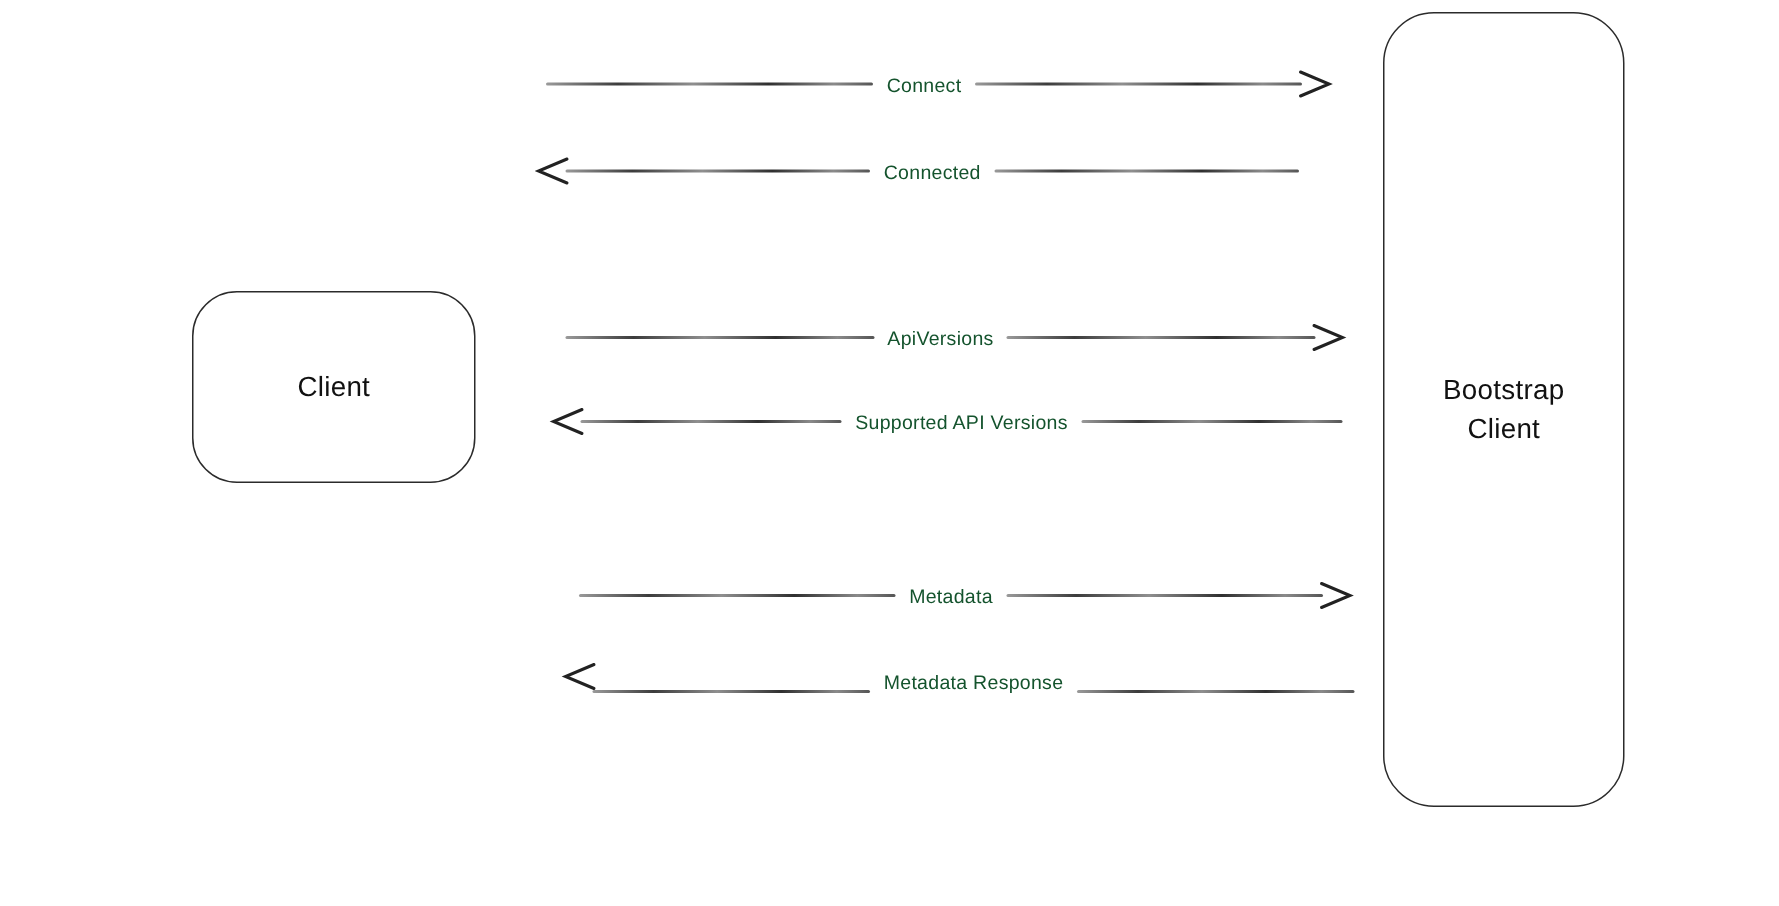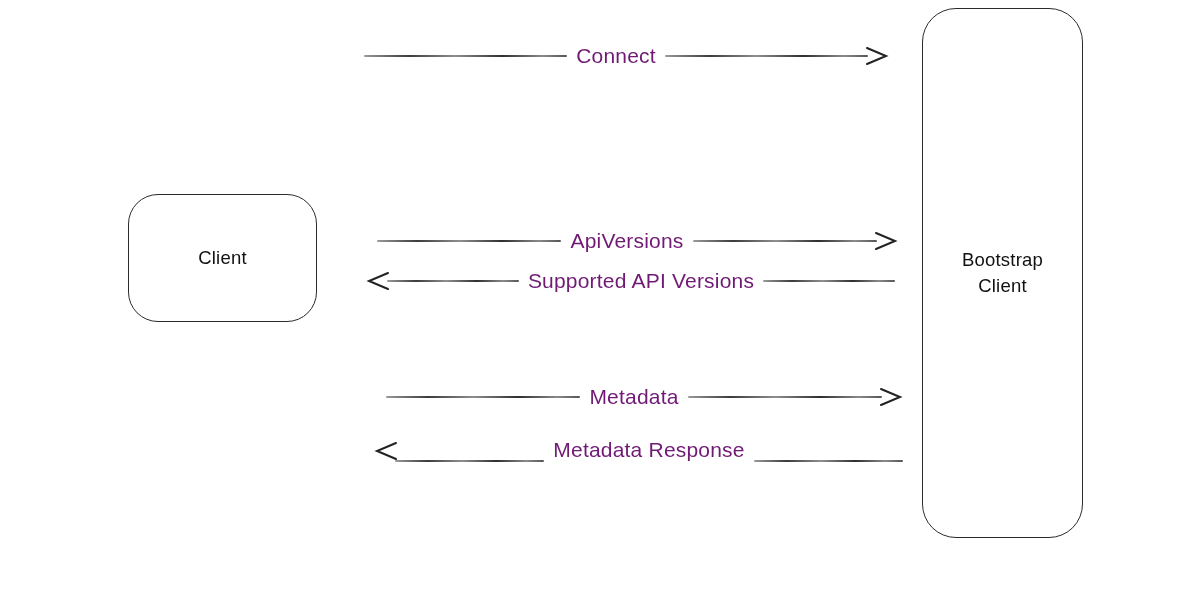--- a/index.html
+++ b/index.html
@@ -63,36 +63,36 @@
     height: 2px;
     
     background: linear-gradient(90deg,
       #9a9a9a 0%, #3c3c3c 22%, #8f8f8f 45%,
       #2f2f2f 68%, #8a8a8a 88%, #555555 100%);
     border-radius: 1px;
   }
   .arrow .arrow-label {
     flex: 0 0 auto;
     padding: 0 9px;
-    font-size: 21px;
+    font-size: 13px;
     white-space: nowrap;
     letter-spacing: 0.2px;
-    color: #701a75;
+    color: #14532d;
   }
   .arrow svg.head {
     flex: 0 0 auto;
     display: block;
   }
   .arrow svg.head-right { margin-left: -5px; }
   .arrow svg.head-left  { margin-right: -5px; }
 
   
   .arrow-connect            { left: 364px; top: 45px;  width: 525px; }
   .arrow-connected          { left: 356px; top: 103px; width: 510px; }
-  .arrow-apiversions        { left: 377px; top: 230px; width: 521px; text-align: right; }
+  .arrow-apiversions        { left: 377px; top: 214px; width: 521px; text-align: right; }
   .arrow-supported-versions { left: 366px; top: 270px; width: 529px; }
   .arrow-metadata           { left: 386px; top: 386px; width: 517px; }
   .arrow-metadata-response  { left: 374px; top: 440px; width: 529px; align-items: flex-end; }
 </style>
 </head>
 <body>
 
 <div class="canvas">
 
   <div class="node node-client">
@@ -105,20 +105,28 @@
 
   <div class="arrow arrow-connect">
     <span class="seg"></span>
     <span class="arrow-label">Connect</span>
     <span class="seg"></span>
     <svg class="head head-right" width="26" height="22" viewBox="0 0 26 22">
       <path d="M4 3 L23 11 L4 19" fill="none" stroke="#222222" stroke-width="2" stroke-linecap="round"></path>
     </svg>
   </div>
 
+  <div class="arrow arrow-connected">
+    <svg class="head head-left" width="26" height="22" viewBox="0 0 26 22">
+      <path d="M22 3 L3 11 L22 19" fill="none" stroke="#222222" stroke-width="2" stroke-linecap="round"></path>
+    </svg>
+    <span class="seg"></span>
+    <span class="arrow-label">Connected</span>
+    <span class="seg"></span>
+  </div>
 
   <div class="arrow arrow-apiversions">
     <span class="seg"></span>
     <span class="arrow-label">ApiVersions</span>
     <span class="seg"></span>
     <svg class="head head-right" width="26" height="22" viewBox="0 0 26 22">
       <path d="M4 3 L23 11 L4 19" fill="none" stroke="#222222" stroke-width="2" stroke-linecap="round"></path>
     </svg>
   </div>
 

